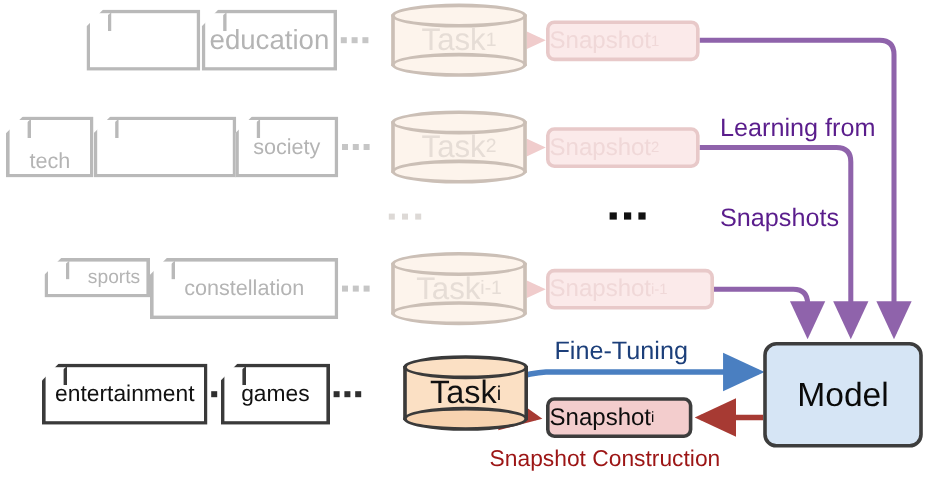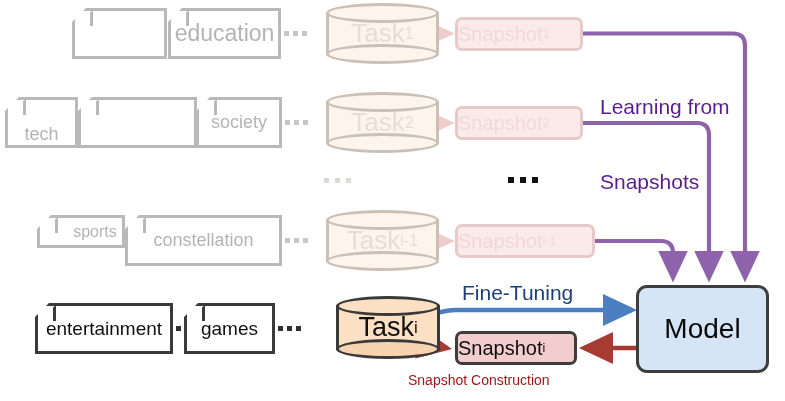--- a/index.html
+++ b/index.html
@@ -80,21 +80,21 @@
 
   
   .dots{position:absolute;display:flex;gap:4px;align-items:center;}
   .dots i{display:block;width:5px;height:5px;background:#2f2f2f;}
   .row-faded .dots i{background:#c6c6c6;}
 
   
   .lbl{position:absolute;white-space:pre;}
   #lbl-learning{color:#5a1d8c;font-size:21px;line-height:25px;left:600px;top:44px;}
   #lbl-finetune{color:#1c3f7a;font-size:21px;left:462px;top:281px;}
-  #lbl-snapconst{color:#9c1515;font-size:14px;left:408px;top:372px;}
+  #lbl-snapconst{color:#9c1515;font-size:19px;left:408px;top:372px;}
 
   .sub{font-size:0.62em;vertical-align:-0.32em;letter-spacing:0;}
 </style>
 </head>
 <body>
 
 <div id="stage">
 
   <svg id="wires" viewBox="0 0 785 401">
     <defs>

